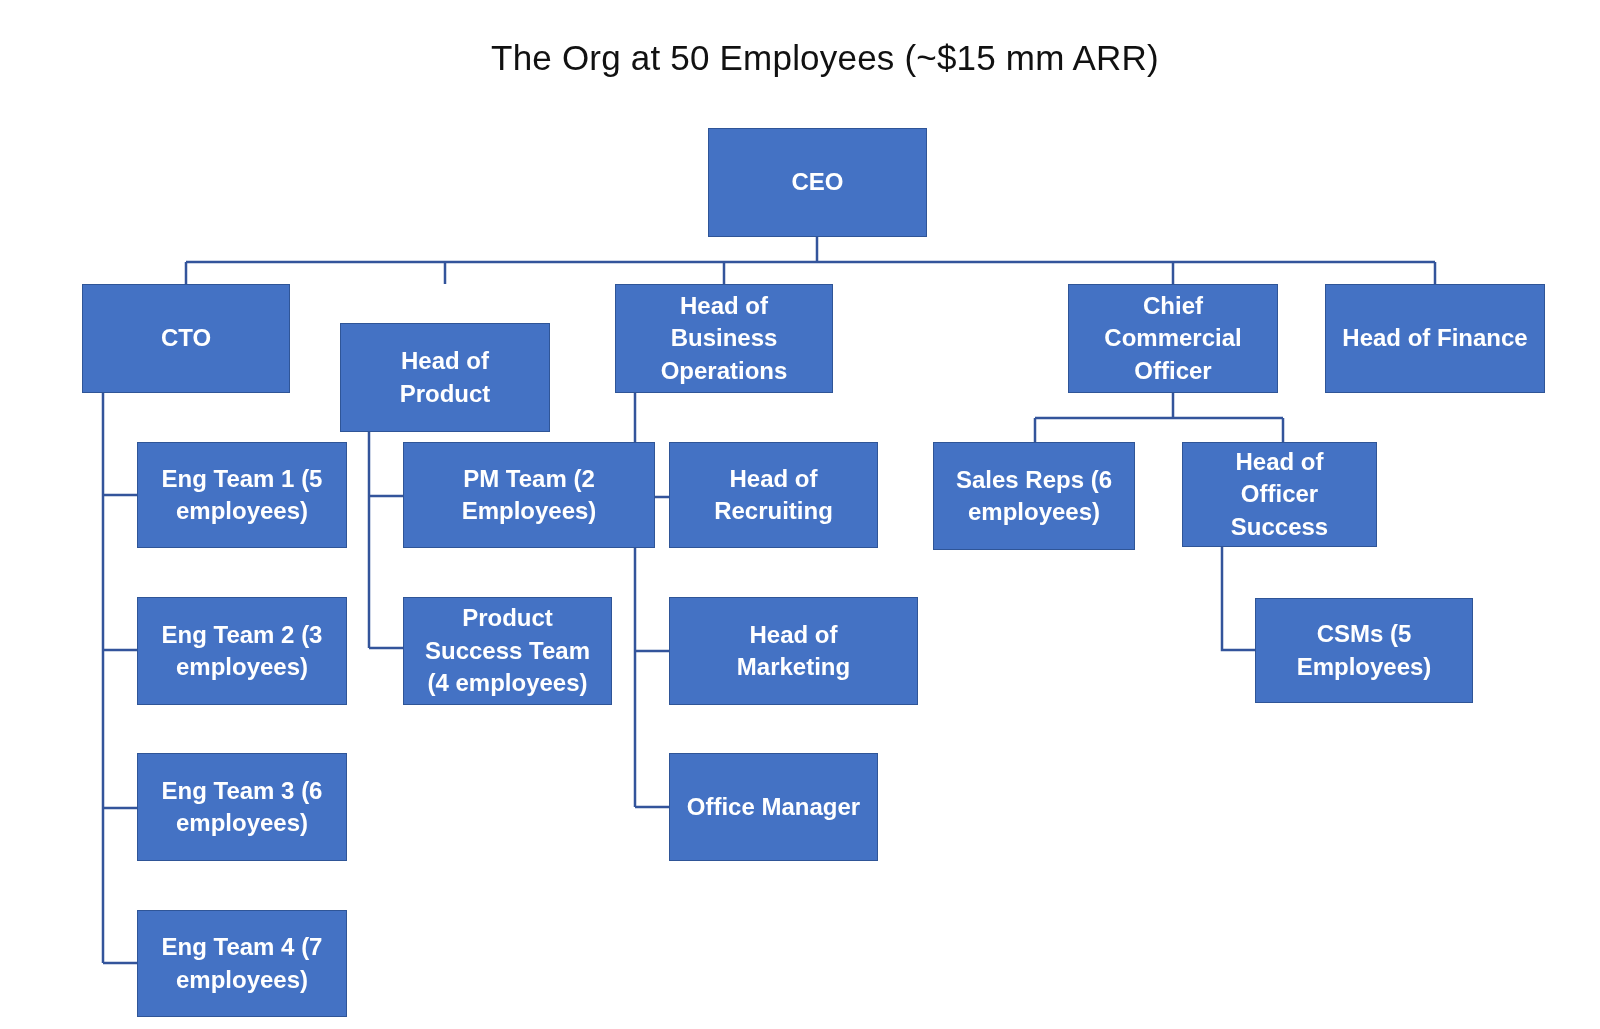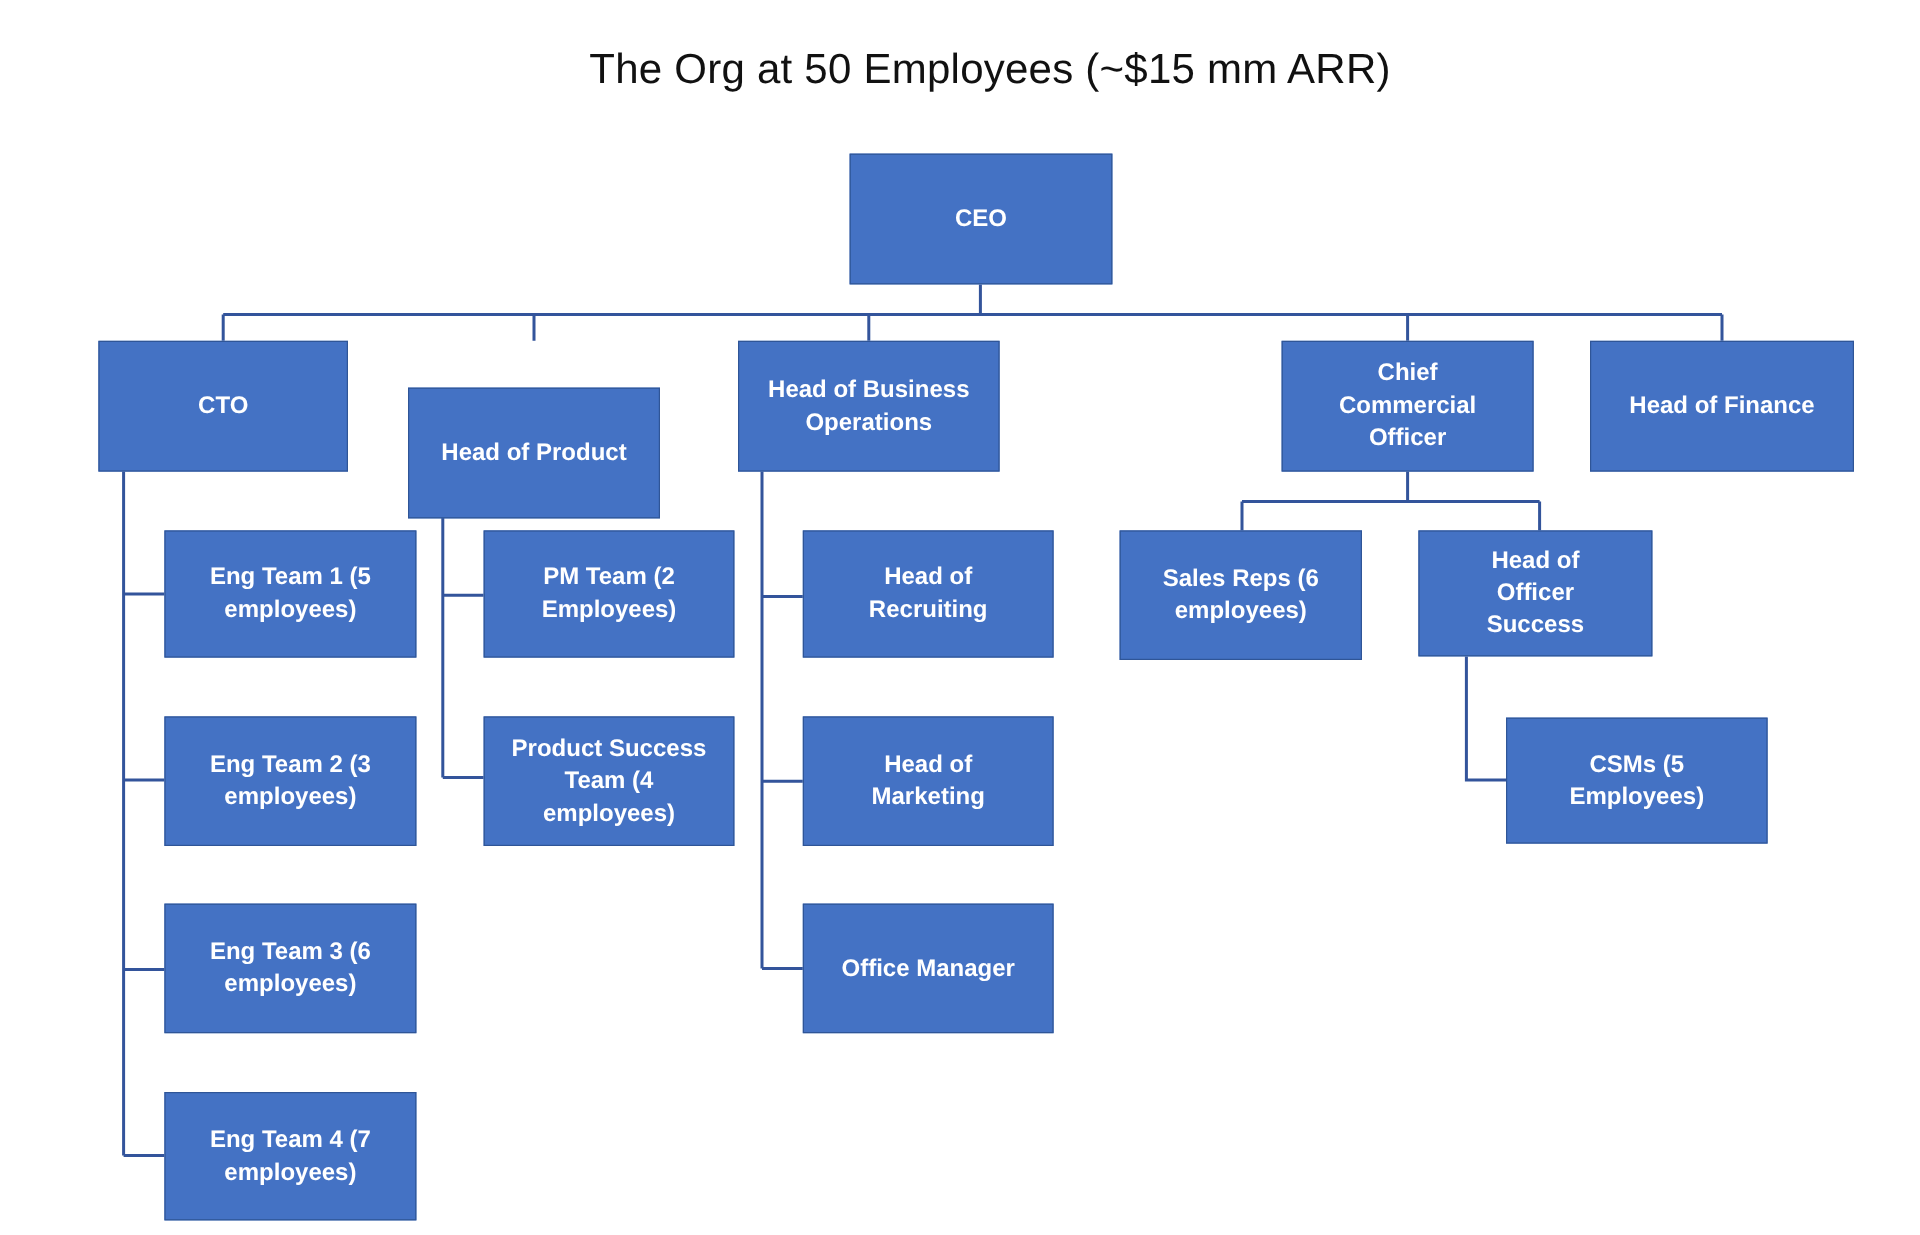--- a/index.html
+++ b/index.html
@@ -48,21 +48,21 @@
   }
   .node {
     position: absolute;
     background: var(--box-fill);
     border: 1.5px solid var(--box-border);
     color: var(--box-text);
     display: flex;
     align-items: center;
     justify-content: center;
     text-align: center;
-    font-size: 20px;
+    font-size: 24px;
     font-weight: 600;
     line-height: 1.35;
     padding: 0 14px;
   }
   .node.pad-lg { padding: 0 40px; }
 </style>
 </head>
 <body>
 
 <div class="canvas">
@@ -90,25 +90,25 @@
   <div class="node" style="left:340px; top:281px; width:210px; height:109px;margin-top:42px;">Head of Product</div>
   <div class="node" style="left:615px; top:284px; width:218px; height:109px;">Head of Business Operations</div>
   <div class="node pad-lg" style="left:1068px; top:284px; width:210px; height:109px;">Chief Commercial Officer</div>
   <div class="node" style="left:1325px; top:284px; width:220px; height:109px;">Head of Finance</div>
 
   <div class="node" style="left:137px; top:442px; width:210px; height:106px;">Eng Team 1 (5 employees)</div>
   <div class="node" style="left:137px; top:597px; width:210px; height:108px;">Eng Team 2 (3 employees)</div>
   <div class="node" style="left:137px; top:753px; width:210px; height:108px;">Eng Team 3 (6 employees)</div>
   <div class="node" style="left:137px; top:910px; width:210px; height:107px;">Eng Team 4 (7 employees)</div>
 
-  <div class="node" style="left:403px; top:442px; width:209px; height:106px;">PM Team (2 Employees)</div>
+  <div class="node" style="left:403px; top:442px; width:252px; height:106px;">PM Team (2 Employees)</div>
   <div class="node" style="left:403px; top:597px; width:209px; height:108px;">Product Success Team (4 employees)</div>
 
   <div class="node pad-lg" style="left:669px; top:442px; width:209px; height:106px;">Head of Recruiting</div>
-  <div class="node pad-lg" style="left:669px; top:597px; width:209px; height:108px;">Head of Marketing</div>
+  <div class="node pad-lg" style="left:669px; top:597px; width:249px; height:108px;">Head of Marketing</div>
   <div class="node" style="left:669px; top:753px; width:209px; height:108px;">Office Manager</div>
 
   <div class="node" style="left:933px; top:442px; width:202px; height:108px;">Sales Reps (6 employees)</div>
   <div class="node pad-lg" style="left:1182px; top:442px; width:195px; height:105px;">Head of Officer Success</div>
 
   <div class="node pad-lg" style="left:1255px; top:598px; width:218px; height:105px;">CSMs (5 Employees)</div>
 
 </div>
 
 </body></html>

